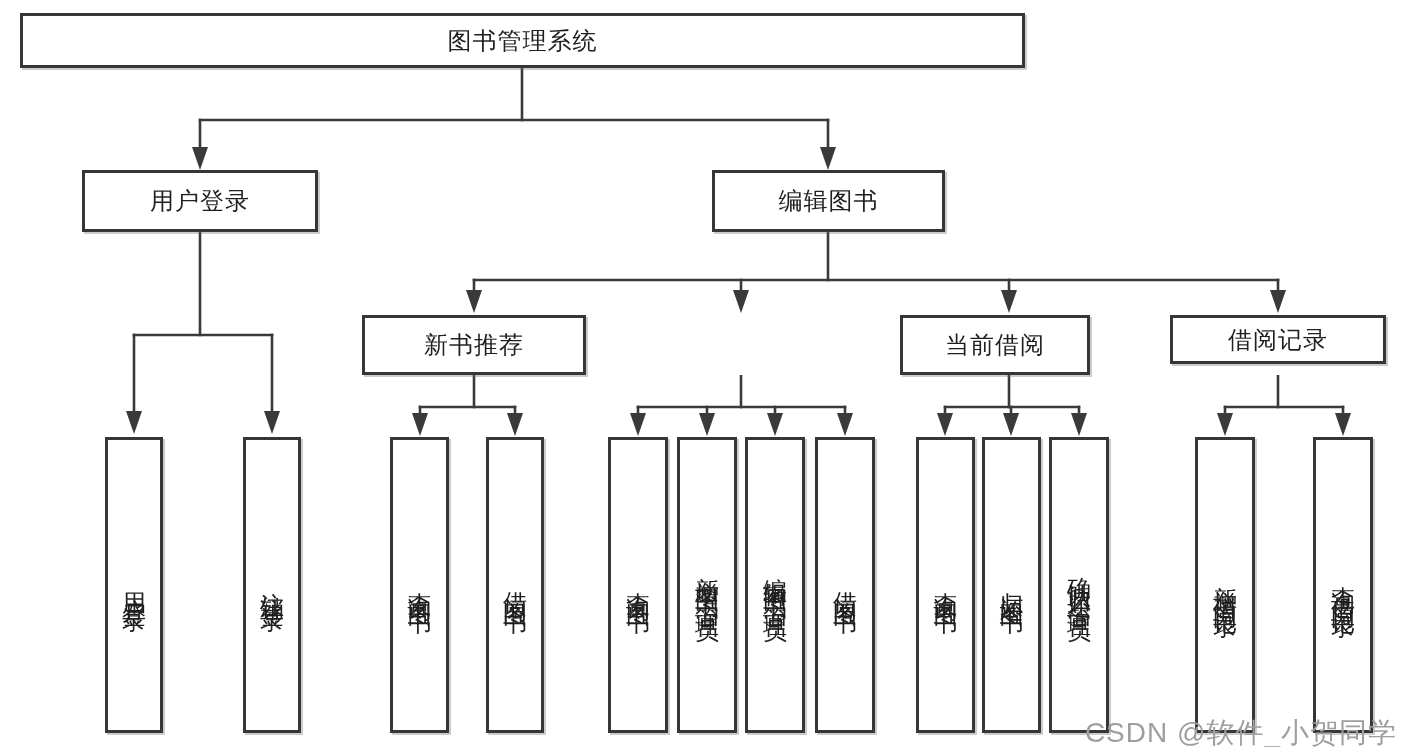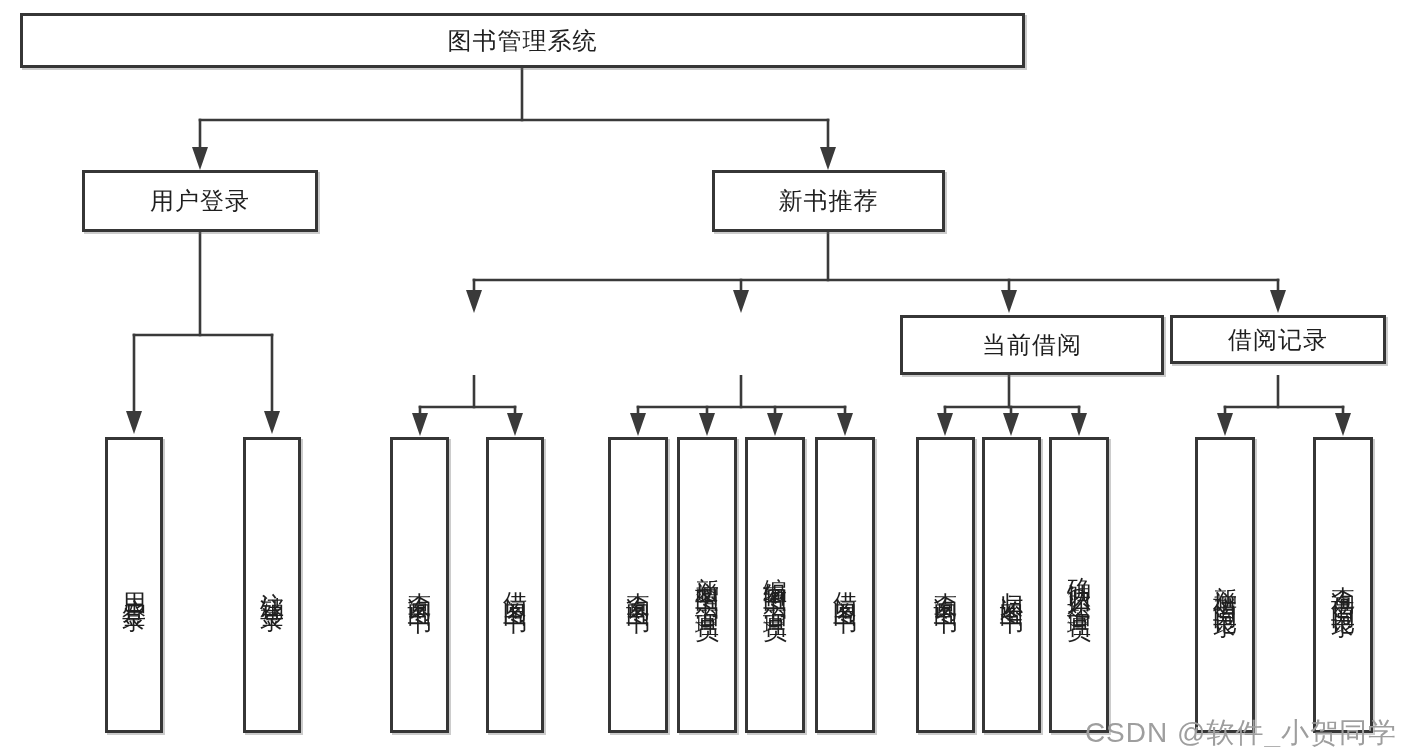--- a/index.html
+++ b/index.html
@@ -141,23 +141,24 @@
       <line x1="1225" y1="405.7" x2="1225" y2="416"></line>
       <polygon points="1217,413 1233,413 1225,436"></polygon>
       <line x1="1343" y1="405.7" x2="1343" y2="416"></line>
       <polygon points="1335,413 1351,413 1343,436"></polygon>
     </g>
   </svg>
 
   <div class="node" style="left:20px; top:13px; width:1005px; height:55px;">图书管理系统</div>
 
   <div class="node" style="left:82px; top:170px; width:236px; height:62px;">用户登录</div>
-  <div class="node" style="left:712px; top:170px; width:233px; height:62px;">新书推荐</div>
+  <div class="node" style="left:712px; top:170px; width:233px; height:62px;">编辑图书</div>
 
-  <div class="node" style="left:900px; top:315px; width:264px; height:60px;">当前借阅</div>
+  <div class="node" style="left:362px; top:315px; width:224px; height:60px;">新书推荐</div>
+  <div class="node" style="left:900px; top:315px; width:190px; height:60px;">当前借阅</div>
   <div class="node" style="left:1170px; top:315px; width:216px; height:49px;">借阅记录</div>
 
   <div class="node leaf" style="left:105px; top:437px; width:58px; height:296px;">用户登录</div>
   <div class="node leaf" style="left:243px; top:437px; width:58px; height:296px;">注销登录</div>
 
   <div class="node leaf" style="left:390px; top:437px; width:59px; height:296px;">查询图书</div>
   <div class="node leaf" style="left:486px; top:437px; width:58px; height:296px;">借阅图书</div>
 
   <div class="node leaf" style="left:608px; top:437px; width:60px; height:296px;">查询图书</div>
   <div class="node leaf" style="left:677px; top:437px; width:60px; height:296px;">新增图书（管理员）</div>

